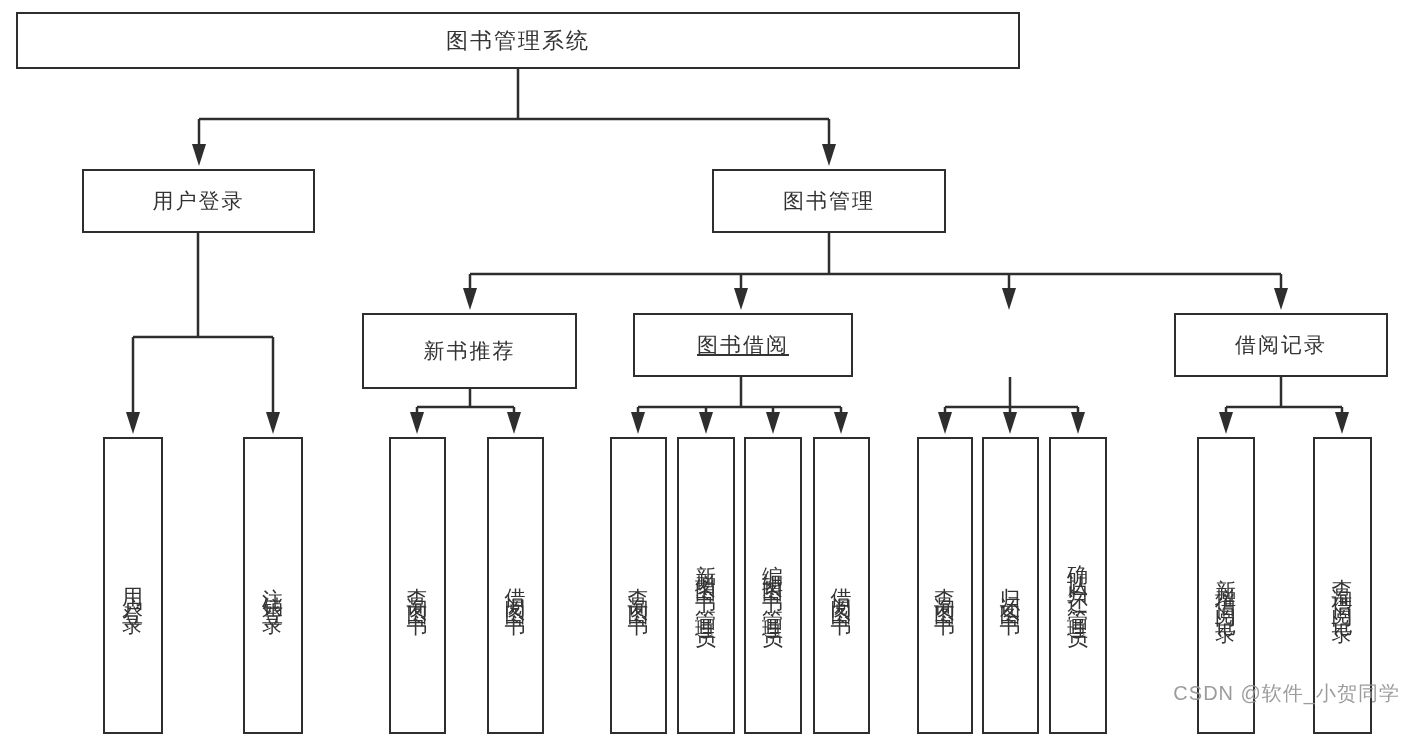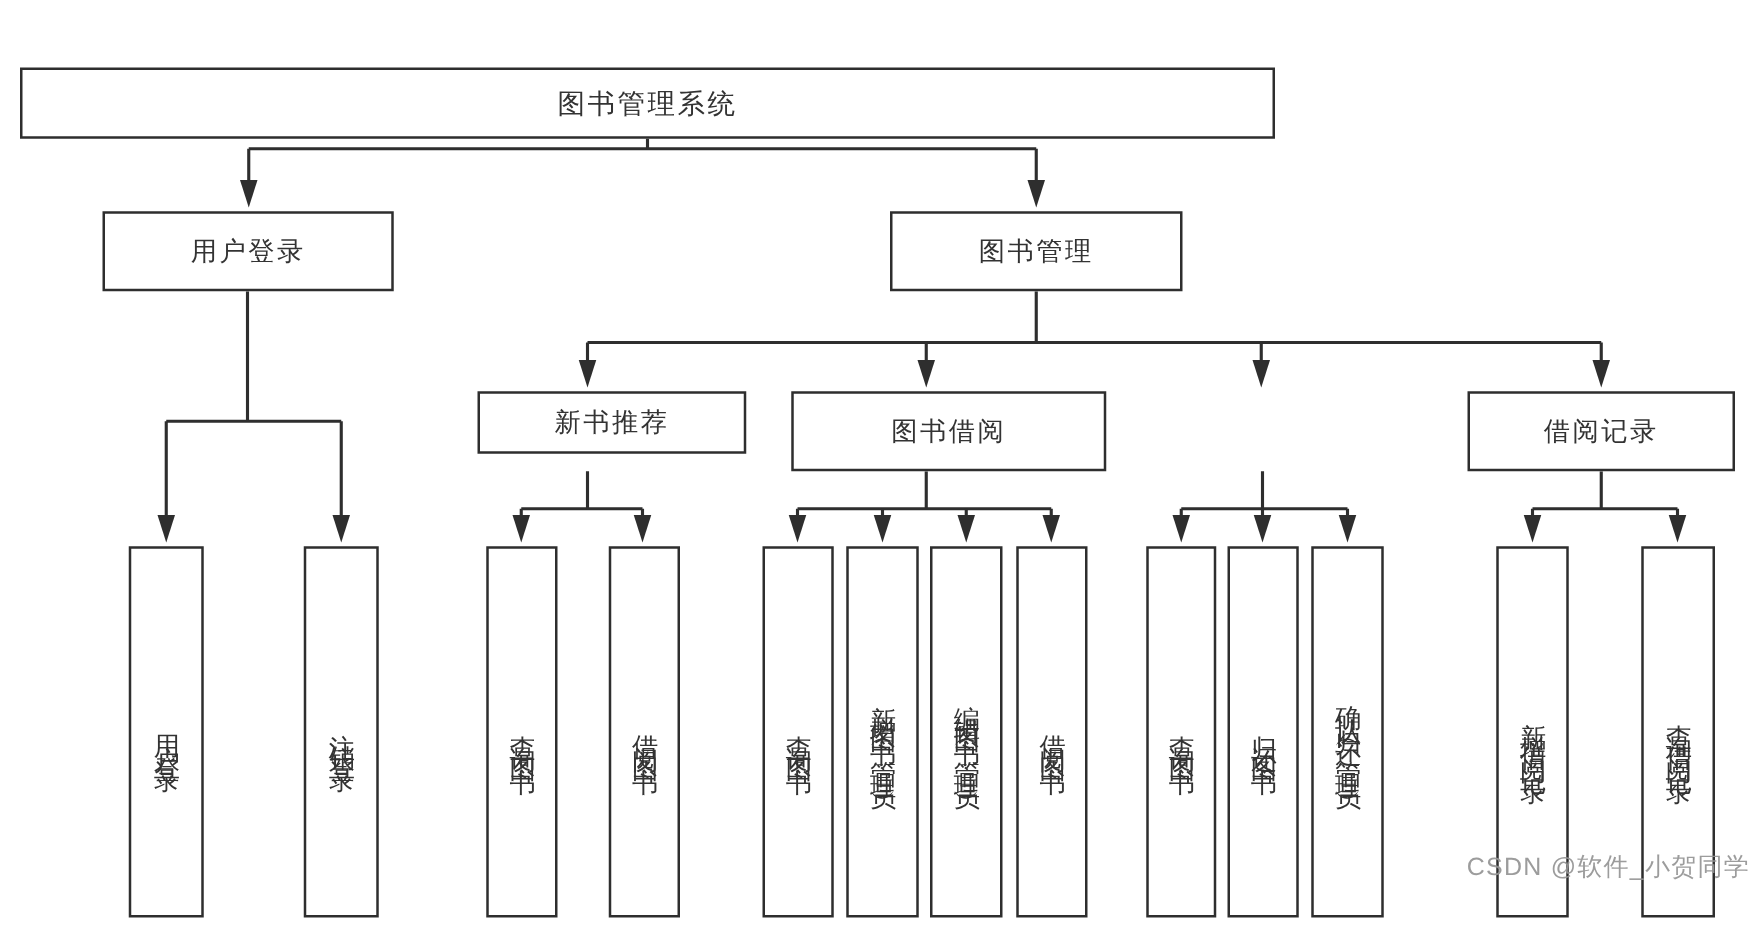--- a/index.html
+++ b/index.html
@@ -115,27 +115,27 @@
       <polygon points="766,412 780,412 773,434"></polygon>
       <polygon points="834,412 848,412 841,434"></polygon>
       <polygon points="938,412 952,412 945,434"></polygon>
       <polygon points="1003,412 1017,412 1010,434"></polygon>
       <polygon points="1071,412 1085,412 1078,434"></polygon>
       <polygon points="1219,412 1233,412 1226,434"></polygon>
       <polygon points="1335,412 1349,412 1342,434"></polygon>
     </g>
   </svg>
 
-  <div class="node h-node root-node" style="left:16px; top:12px; width:1004px; height:57px;margin-top:42px;">图书管理系统</div>
+  <div class="node h-node root-node" style="left:16px; top:12px; width:1004px; height:57px;">图书管理系统</div>
 
   <div class="node h-node" style="left:82px; top:169px; width:233px; height:64px;">用户登录</div>
   <div class="node h-node" style="left:712px; top:169px; width:234px; height:64px;">图书管理</div>
 
-  <div class="node h-node" style="left:382px; top:313px; width:215px; height:50px;">新书推荐</div>
-  <div class="node h-node" style="left:633px; top:313px; width:252px; height:64px;">图书借阅</div>
+  <div class="node h-node" style="left:362px; top:313px; width:215px; height:76px;">新书推荐</div>
+  <div class="node h-node" style="left:633px; top:313px; width:220px; height:64px;text-decoration:underline;">图书借阅</div>
   <div class="node h-node" style="left:1174px; top:313px; width:214px; height:64px;">借阅记录</div>
 
   <div class="node v-node" style="left:103px; top:437px; width:60px; height:297px;">用户登录</div>
   <div class="node v-node" style="left:243px; top:437px; width:60px; height:297px;">注销登录</div>
 
   <div class="node v-node" style="left:389px; top:437px; width:57px; height:297px;">查询图书</div>
   <div class="node v-node" style="left:487px; top:437px; width:57px; height:297px;">借阅图书</div>
 
   <div class="node v-node" style="left:610px; top:437px; width:57px; height:297px;">查询图书</div>
   <div class="node v-node" style="left:677px; top:437px; width:58px; height:297px;">新增图书（管理员）</div>

